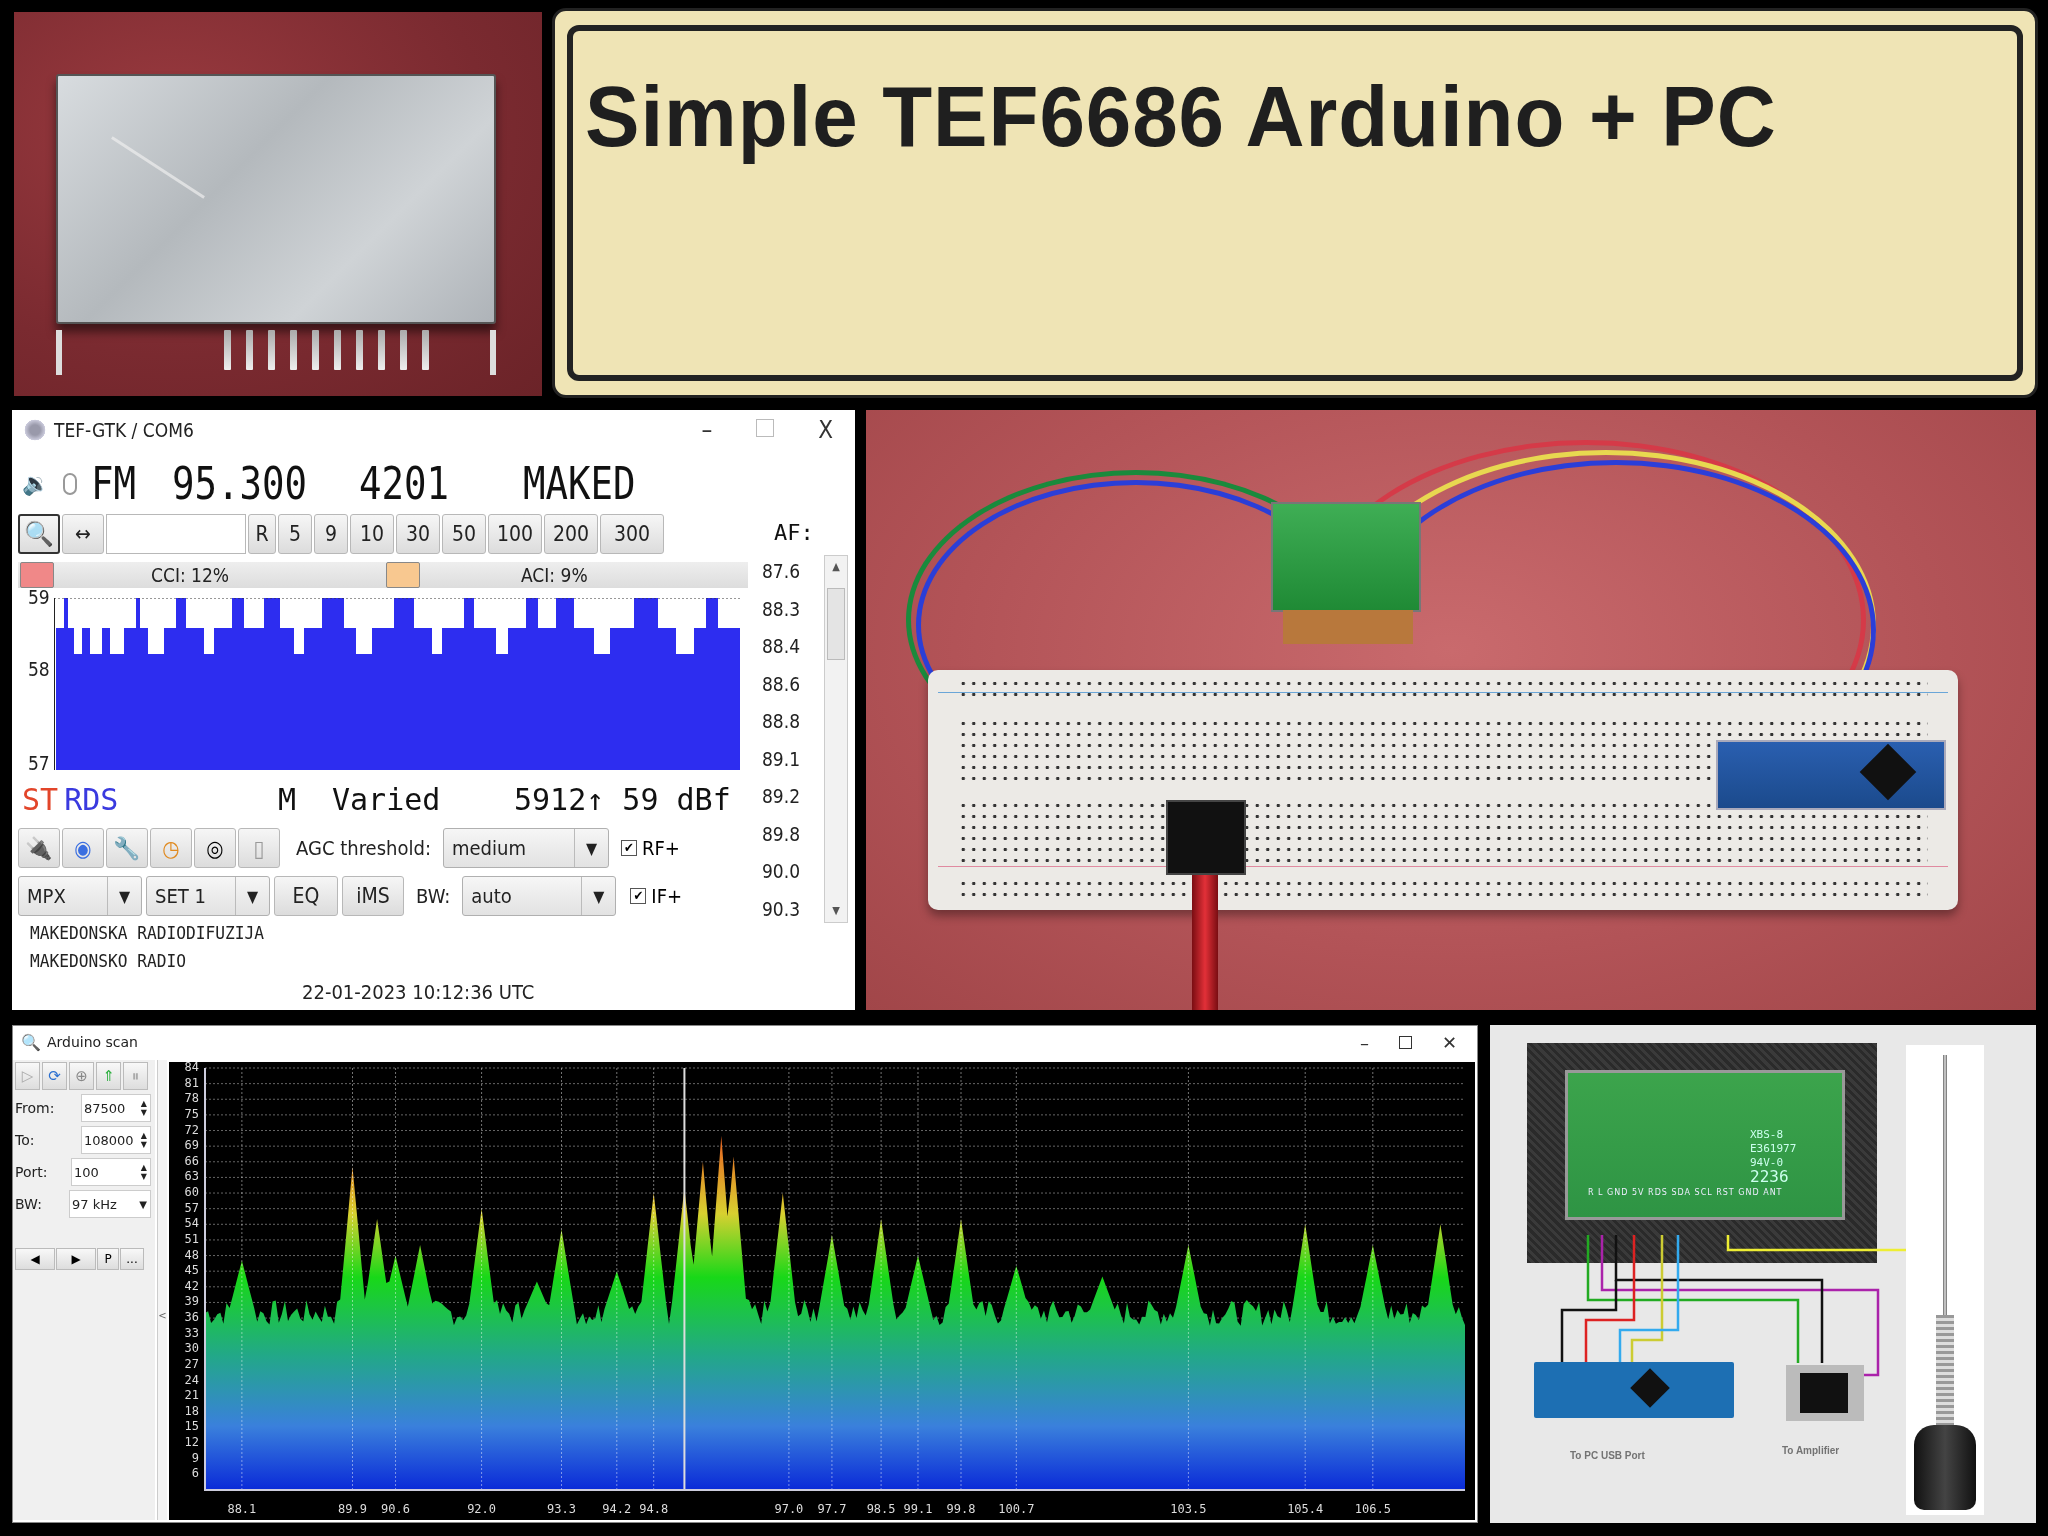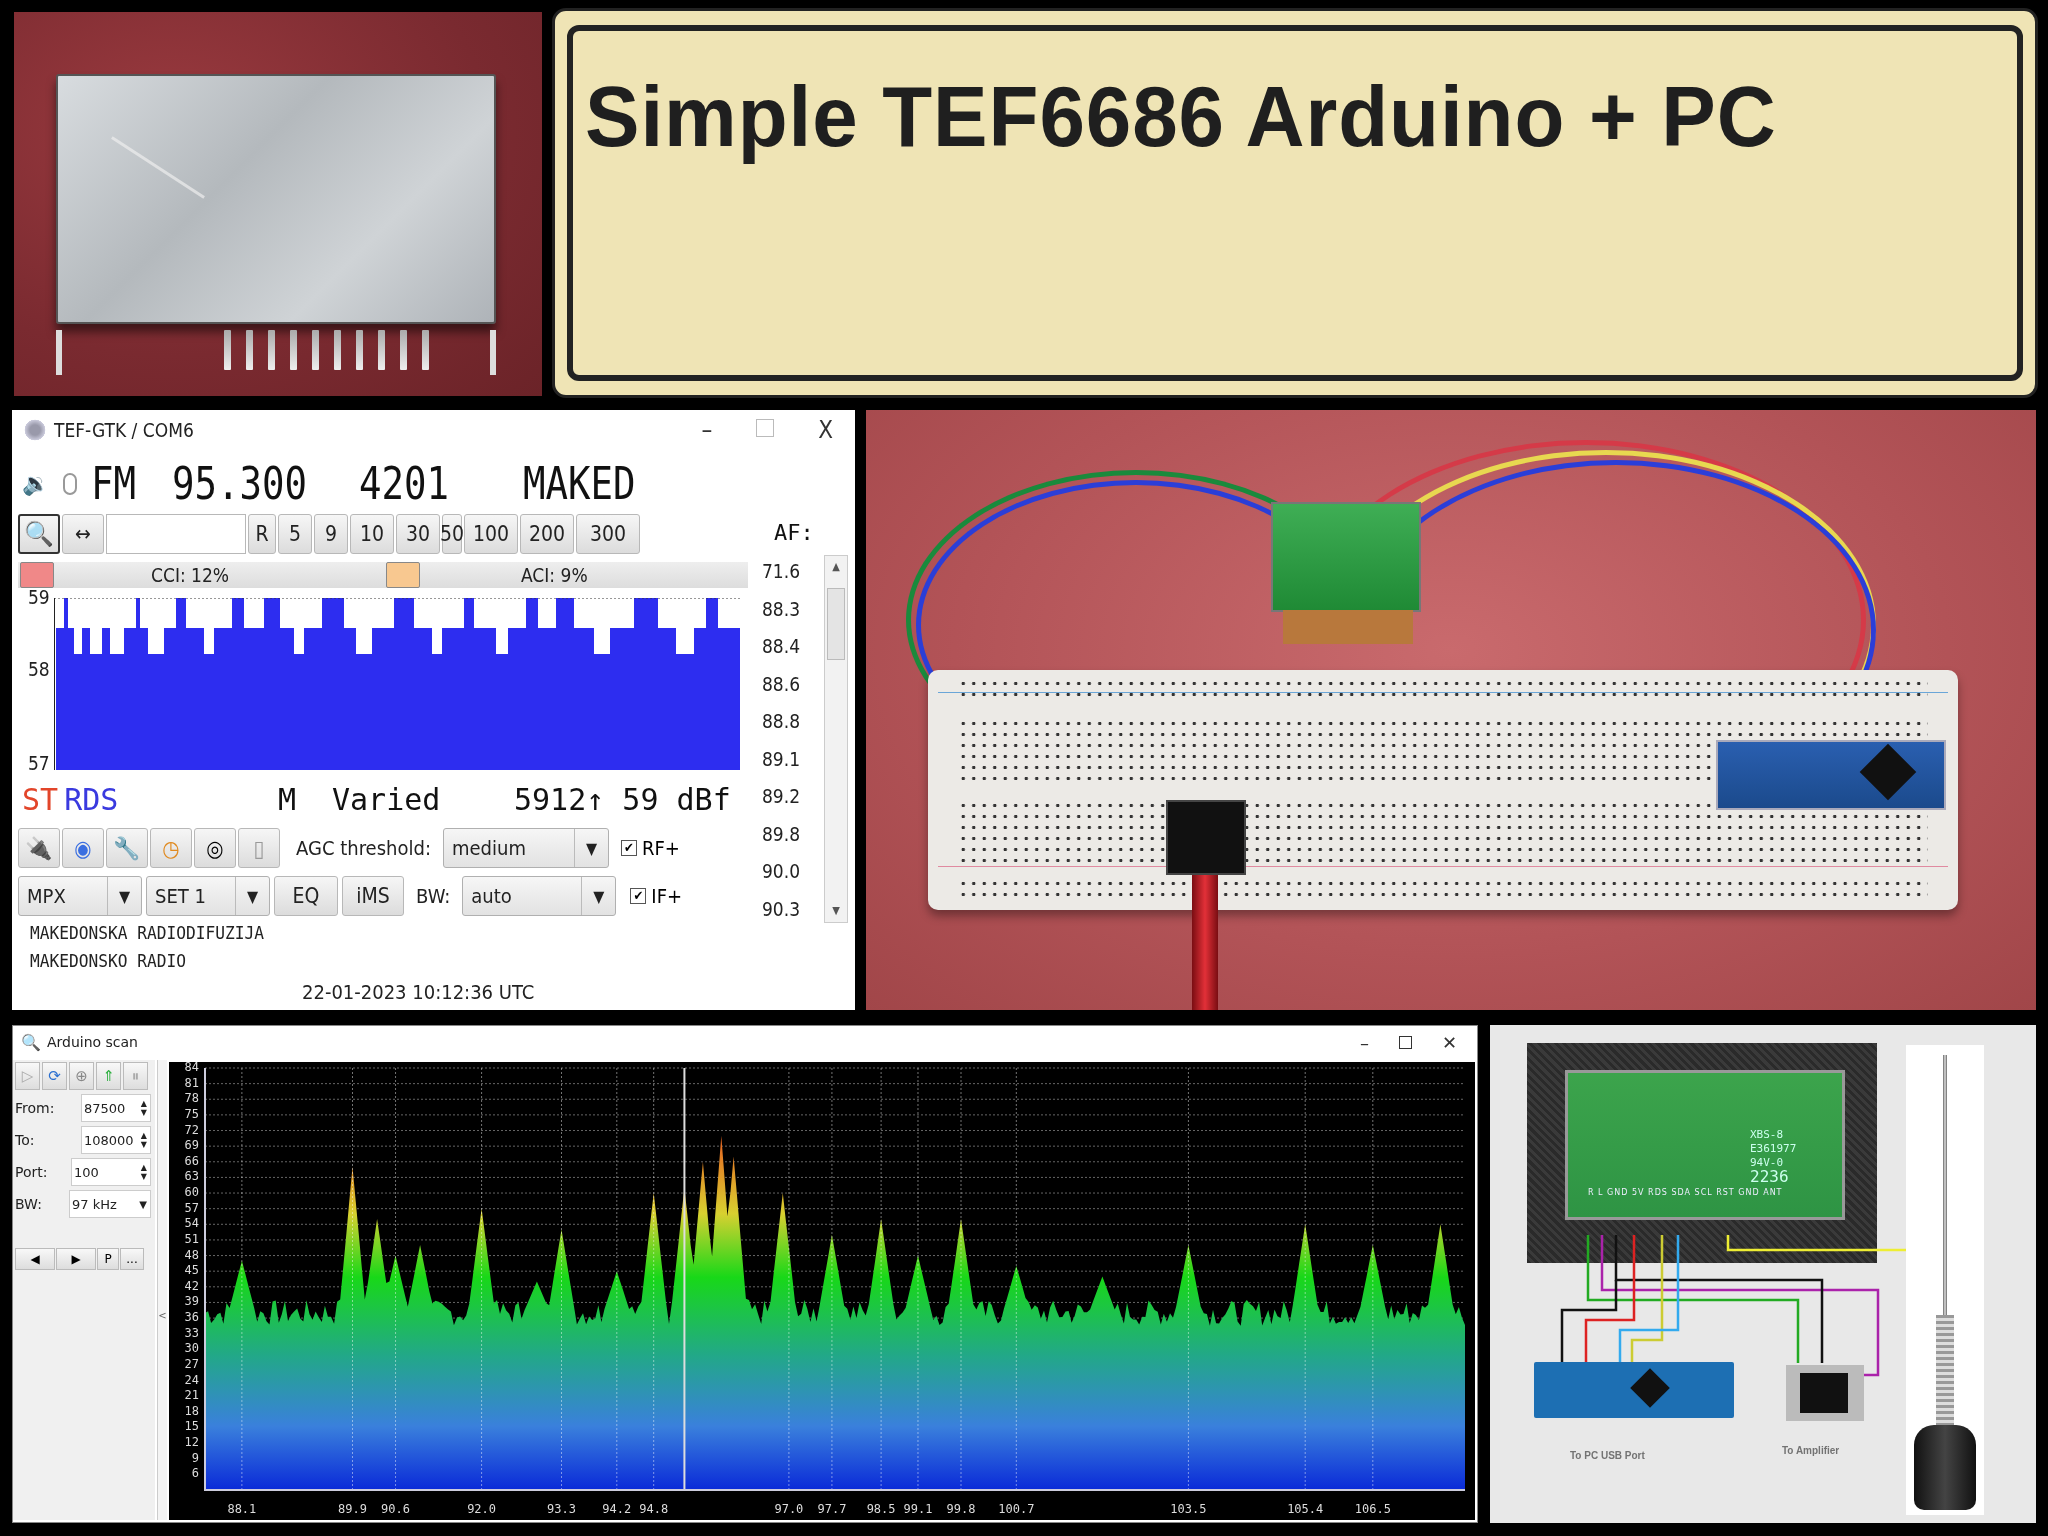--- a/index.html
+++ b/index.html
@@ -159,36 +159,36 @@
     <div class="btn srch">
         <span style="color:#2a5db0;font-size:24px">🔍</span>
       </div>
     <div class="btn" style="width:42px">↔</div>
     <input class="txtin" placeholder="" style="">
     <div class="btn" style="width:28px">R</div>
     <div class="btn" style="width:34px">5</div>
     <div class="btn" style="width:34px">9</div>
     <div class="btn" style="width:44px">10</div>
     <div class="btn" style="width:44px">30</div>
-    <div class="btn" style="width:20px">50</div>
+    <div class="btn" style="width:44px">50</div>
     <div class="btn" style="width:54px">100</div>
     <div class="btn" style="width:54px">200</div>
     <div class="btn" style="width:64px">300</div>
   </div>
   <div class="af">AF:</div>
 
   <div class="ccirow">
     <span class="sq" style="left:2px;background:#f08888"></span>
     <span class="l1">CCI: 12%</span>
     <span class="sq" style="left:368px;background:#f8c890"></span>
     <span class="l2">ACI: 9%</span>
   </div>
 
   <div class="aflist">
-    <div>71.6</div>
+    <div>87.6</div>
     <div>88.3</div>
     <div>88.4</div>
     <div>88.6</div>
     <div>88.8</div>
     <div>89.1</div>
     <div>89.2</div>
     <div>89.8</div>
     <div>90.0</div>
     <div>90.3</div>
   </div>

